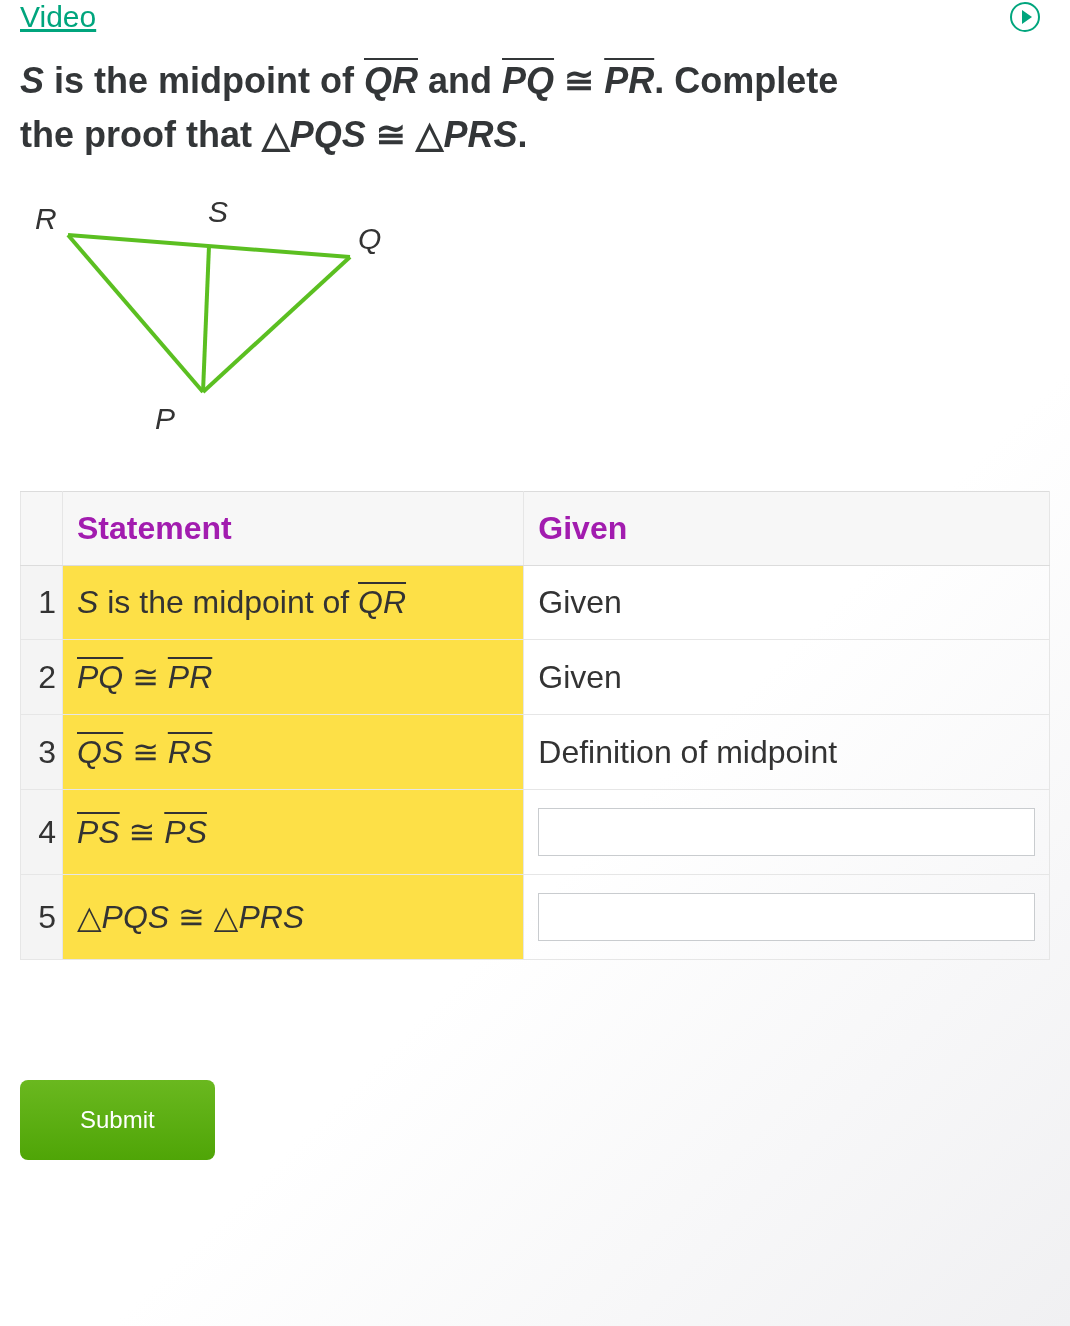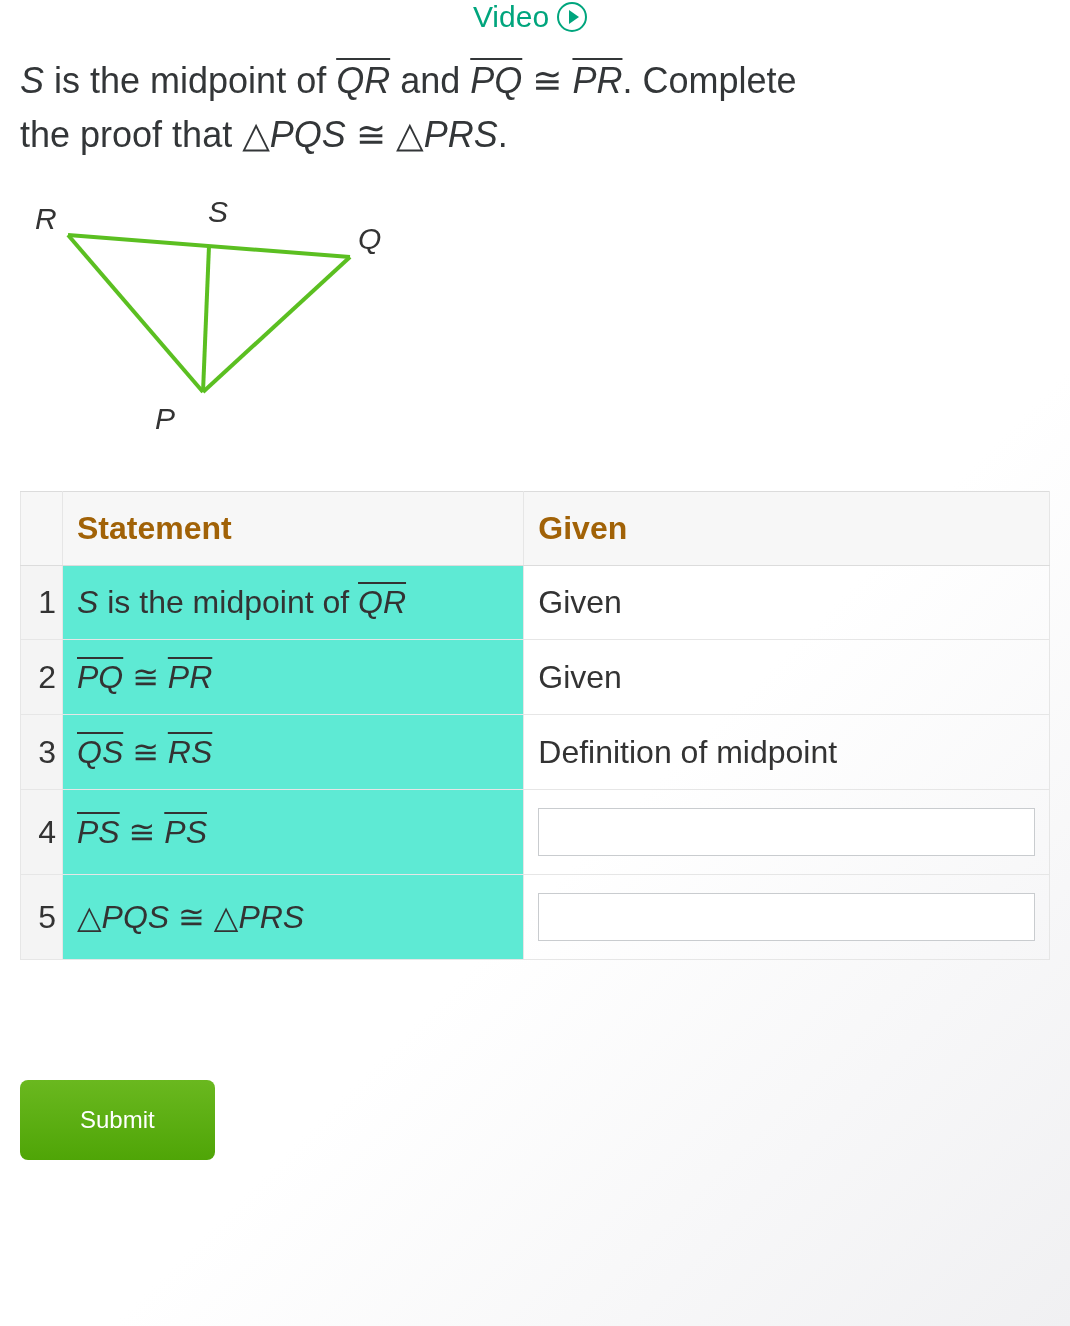--- a/index.html
+++ b/index.html
@@ -11,23 +11,24 @@
     height: 1326px;
     padding: 0 20px;
     color: #333;
   }
   .video-link {
     text-align: right;
     color: #00a57d;
     font-size: 30px;
     padding: 0px 10px 20px 0;
     display: flex;
-    justify-content: center;
+    justify-content: space-between;
     align-items: center;
     gap: 8px;
+    text-decoration: underline;
   }
   .video-link .play-icon {
     display: inline-flex;
     width: 30px;
     height: 30px;
     border: 2.5px solid #00a57d;
     border-radius: 50%;
     align-items: center;
     justify-content: center;
   }
@@ -38,50 +39,51 @@
     border-left: 10px solid #00a57d;
     border-top: 7px solid transparent;
     border-bottom: 7px solid transparent;
     margin-left: 3px;
   }
   .problem-text {
     font-size: 36px;
     line-height: 1.5;
     color: #333638;
     margin-bottom: 25px;
+    font-weight: bold;
   }
   .problem-text .it { font-style: italic; }
   .overline { text-decoration: overline; text-decoration-thickness: 2px; }
   .diagram { margin: 10px 0 50px 0; }
   table.proof {
     border-collapse: collapse;
     width: 100%;
     font-size: 32px;
   }
   table.proof th, table.proof td {
     text-align: left;
     padding: 18px 14px;
     border: 1px solid #e6e6e6;
   }
   table.proof th {
     background: #f7f7f7;
     border-top: 1px solid #dcdcdc;
     border-bottom: 1px solid #dcdcdc;
     font-weight: bold;
-    color: #a16207;
+    color: #a21caf;
   }
   table.proof td.num {
     color: #333;
     width: 42px;
     text-align: right;
     padding-right: 6px;
     padding-left: 6px;
   }
   table.proof td.reason { color: #333; }
-  table.proof tr.shaded td.stmt { background: #5eead4; margin-left: 40px; }
+  table.proof tr.shaded td.stmt { background: #fde047; margin-left: 40px; }
   table.proof tr.shaded td.num { background: #f4f4f4; }
   .it { font-style: italic; }
   .reason-input {
     width: 100%;
     height: 48px;
     font-size: 28px;
     border: 1px solid #c9cccf;
     background: #fff;
     padding: 4px 8px;
   }

